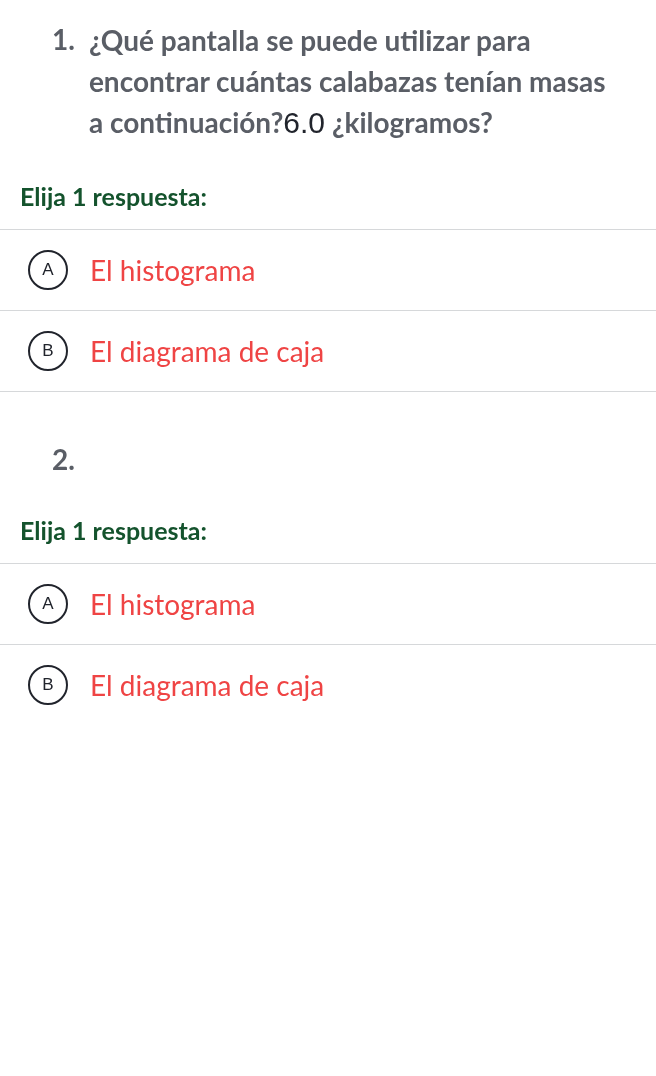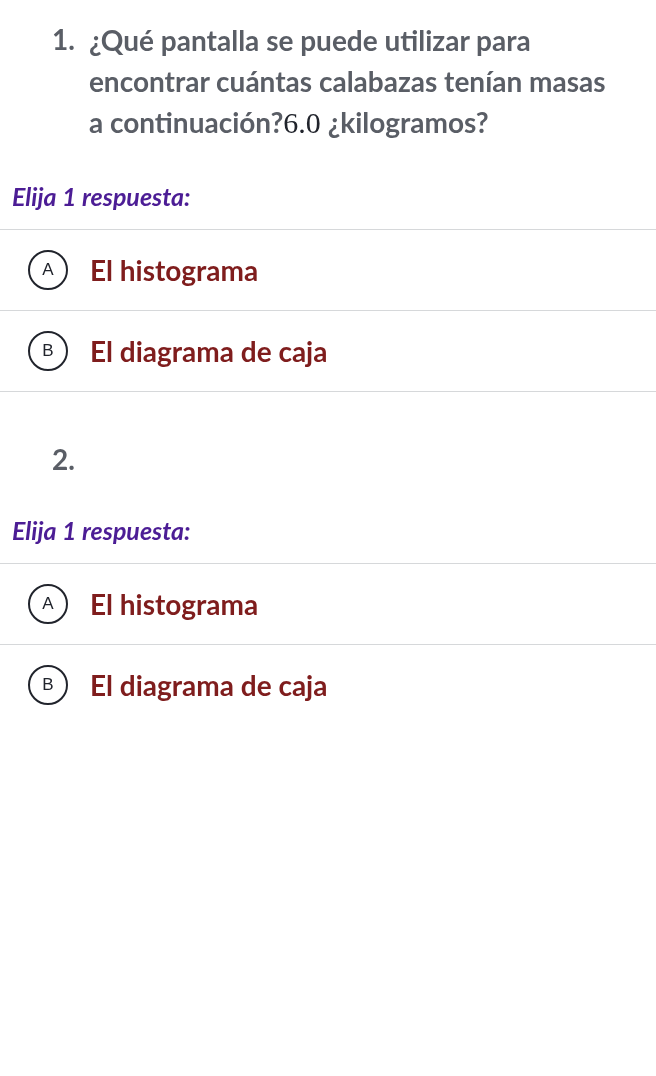--- a/index.html
+++ b/index.html
@@ -32,31 +32,30 @@
     line-height: 1.4;
     flex-shrink: 0;
   }
   .question-text {
     font-size: 28px;
     font-weight: 700;
     color: #5a5e66;
     line-height: 1.45;
   }
   .math-inline {
-    font-family: Liberation Serif, serif;
+    font-family: Liberation Sans, sans-serif;
     font-weight: 400;
     font-size: 30px;
     color: #21242c;
   }
   .instruction {
     font-size: 25px;
     font-weight: 700;
-    color: #4c1d95;
-    padding: 0 28px 18px 12px;
-    font-style: italic;
+    color: #14532d;
+    padding: 0 28px 18px 20px;
   }
   .options {
     border-top: 1px solid #d6d8da;
   }
   .option {
     display: flex;
     align-items: center;
     padding: 20px 28px 20px 28px;
     border-bottom: 1px solid #d6d8da;
     cursor: pointer;
@@ -71,22 +70,22 @@
     justify-content: center;
     flex-shrink: 0;
     margin-right: 22px;
     font-size: 17px;
     font-weight: 400;
     color: #21242c;
     font-family: -apple-system, BlinkMacSystemFont, "Segoe UI", sans-serif;
   }
   .option-label {
     font-size: 28px;
-    font-weight: 700;
-    color: #7f1d1d;
+    font-weight: 400;
+    color: #ef4444;
   }
   .second-question {
     padding-top: 48px;
   }
   .last-option {
     border-bottom: none;
   }
 </style>
 </head>
 <body>

